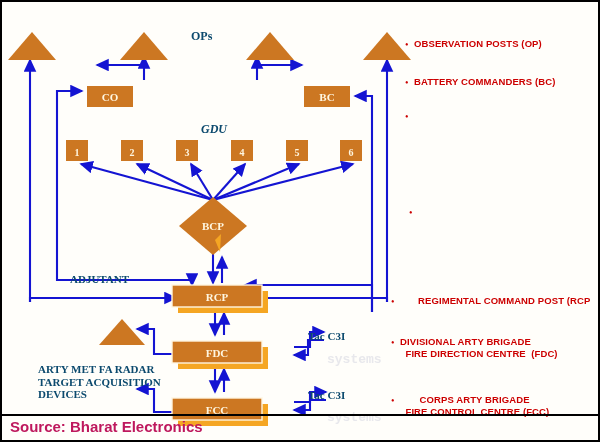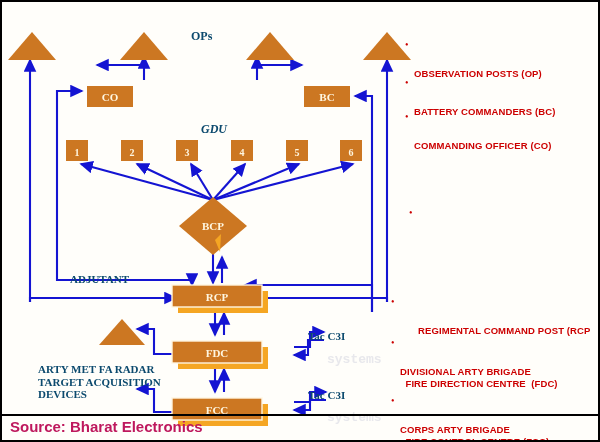--- a/index.html
+++ b/index.html
@@ -4,21 +4,21 @@
 <style>
   html,body{margin:0;padding:0;background:#fff;}
   body{font-family:"Liberation Serif",serif;}
   #root{position:relative;width:600px;height:442px;background:#fffefa;
         border:2px solid #000;box-sizing:border-box;overflow:hidden;}
   #diagram{position:absolute;left:0;top:0;width:600px;height:442px;}
   .lbl{position:absolute;color:#0c4a6e;font-weight:bold;
        font-family:"Liberation Serif",serif;white-space:pre;line-height:1.15;}
   .legend{position:absolute;color:#cc0000;font-weight:bold;
           font-family:"Liberation Sans",sans-serif;font-size:9.5px;
-          letter-spacing:.1px;line-height:1.25;white-space:pre;margin-top:30px;}
+          letter-spacing:.1px;line-height:1.25;white-space:pre;}
   .bullet{position:absolute;color:#cc0000;font-size:10px;line-height:1;}
   .nodetext{font-family:"Liberation Serif",serif;font-weight:bold;
             fill:#fff6e0;}
   .watermark{position:absolute;color:#e8e8ec;font-weight:bold;font-size:13px;
              font-family:Liberation Mono, monospace;white-space:pre;margin-top:17px;}
   #source{position:absolute;left:8px;top:416px;color:#be185d;
           font-family:"Liberation Sans",sans-serif;font-weight:bold;
           font-size:15px;white-space:pre;}
   #srcrule{position:absolute;left:0;top:412px;width:600px;height:2px;background:#000;}
 </style>
@@ -174,30 +174,29 @@
   <div class="lbl" style="left:306px;top:328px;font-size:11px;">Tac C3I</div>
   <div class="lbl" style="left:306px;top:387px;font-size:11px;">Tac C3I</div>
 
   <div class="bullet" style="left:403px;top:38px;">•</div>
   <div class="legend" style="left:412px;top:36px;">OBSERVATION POSTS (OP)</div>
 
   <div class="bullet" style="left:403px;top:76px;">•</div>
   <div class="legend" style="left:412px;top:74px;">BATTERY COMMANDERS (BC)</div>
 
   <div class="bullet" style="left:403px;top:110px;">•</div>
-  <div class="legend" style="left:412px;top:108px;">COMMANDING OFFICER (CO)</div>
 
   <div class="bullet" style="left:407px;top:206px;">•</div>
 
   <div class="bullet" style="left:389px;top:295px;">•</div>
   <div class="legend" style="left:398px;top:293px;padding-left:18px;">REGIMENTAL COMMAND POST (RCP</div>
 
   <div class="bullet" style="left:389px;top:336px;">•</div>
   <div class="legend" style="left:398px;top:334px;">DIVISIONAL ARTY BRIGADE
   FIRE DIRECTION CENTRE  (FDC)</div>
 
   <div class="bullet" style="left:389px;top:394px;">•</div>
-  <div class="legend" style="left:398px;top:392px;">CORPS ARTY BRIGADE
+  <div class="legend" style="left:398px;top:392px;text-align:center;">CORPS ARTY BRIGADE
   FIRE CONTROL CENTRE (FCC)</div>
 
   <div id="srcrule"></div>
   <div id="source">Source: Bharat Electronics</div>
 </div>
 
 </body></html>

